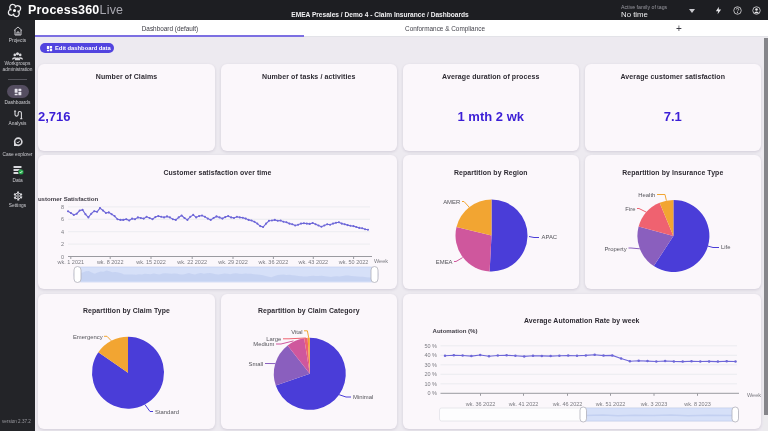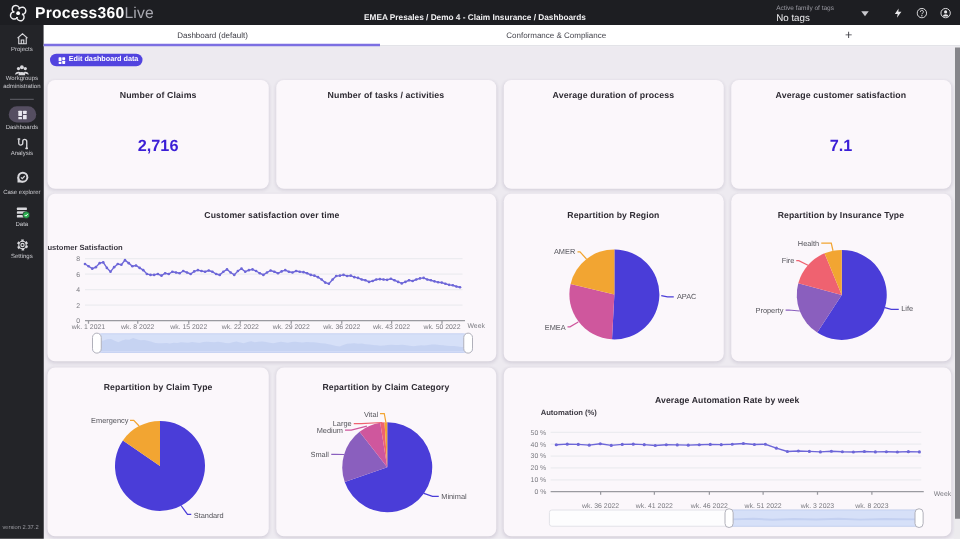--- a/index.html
+++ b/index.html
@@ -20,21 +20,21 @@
       <circle cx="16.2" cy="7.8" r="4.6"></circle>
       <circle cx="7.8" cy="16.2" r="4.6"></circle>
       <circle cx="16.2" cy="16.2" r="4.6"></circle>
     </g>
     <circle cx="12" cy="12" r="5" fill="#1d1e22"></circle>
     <circle cx="12" cy="12" r="2.4" fill="#fff"></circle>
   </svg>
 <div class="abs" style="left:28px;top:2.5px;font-size:12.5px;color:#fff;font-weight:bold;letter-spacing:0.2px">Process360<span style="font-weight:normal;color:#a8a8b0">Live</span></div>
 <div class="abs" style="left:269px;top:11px;width:222px;text-align:center;font-size:6.6px;font-weight:bold;color:#f0f0f2">EMEA Presales / Demo 4 - Claim Insurance / Dashboards</div>
 <div class="abs" style="left:621px;top:4px;font-size:5.2px;color:#9a9aa2">Active family of tags</div>
-<div class="abs" style="left:621px;top:9.5px;font-size:7.8px;color:#ececee">No tags</div>
+<div class="abs" style="left:621px;top:9.5px;font-size:7.8px;color:#ececee">No time</div>
 <div class="abs" style="left:689px;top:9px;width:0;height:0;border-left:3.2px solid transparent;border-right:3.2px solid transparent;border-top:4px solid #c9c9ce"></div>
 <svg width="9" height="11" viewBox="0 0 24 24" style="position:absolute;left:714px;top:5px">
     <path d="M13 2 L5 14 H11 L9.5 22 L19 9 H12.5 Z" fill="#e8e8ea"></path>
   </svg>
 <svg width="9" height="9" viewBox="0 0 24 24" style="position:absolute;left:733px;top:6px">
     <circle cx="12" cy="12" r="10" fill="none" stroke="#e8e8ea" stroke-width="2"></circle>
     <path d="M8.8 9.2a3.2 3.2 0 1 1 4.6 2.9c-1 .5-1.4 1.1-1.4 2.3" fill="none" stroke="#e8e8ea" stroke-width="2"></path>
     <circle cx="12" cy="17.6" r="1.4" fill="#e8e8ea"></circle>
   </svg>
 <svg width="9" height="9" viewBox="0 0 24 24" style="position:absolute;left:752px;top:6px">
@@ -107,27 +107,28 @@
       <rect x="3" y="3" width="8" height="11" rx="1.5" fill="#fff"></rect>
       <rect x="13" y="3" width="8" height="7" rx="1.5" fill="#fff"></rect>
       <rect x="13" y="12" width="8" height="9" rx="1.5" fill="#fff"></rect>
       <rect x="3" y="16" width="8" height="5" rx="1.5" fill="#fff"></rect>
     </svg>
 <div class="abs" style="left:15px;top:2.2px;font-size:5.8px;font-weight:bold;color:#fff;white-space:nowrap">Edit dashboard data</div>
 </div>
 
 <div class="card" style="left:38px;top:64px;width:177px;height:87px">
   <div class="ctitle" style="top:9px;font-size:7px">Number of Claims</div>
-  <div class="abs" style="top:45px;width:100%;text-align:center;font-size:13px;font-weight:bold;color:#3b1ed6">2,716</div>
+  <div class="abs" style="top:45px;width:100%;font-size:13px;font-weight:bold;color:#3b1ed6">2,716</div>
 </div>
 <div class="card" style="left:220.5px;top:64px;width:176.5px;height:87px">
   <div class="ctitle" style="top:9px;font-size:7px">Number of tasks / activities</div>
 </div>
 <div class="card" style="left:402.5px;top:64px;width:176.5px;height:87px">
   <div class="ctitle" style="top:9px;font-size:7px">Average duration of process</div>
+  <div class="abs" style="top:45px;width:100%;text-align:center;font-size:13px;font-weight:bold;color:#3b1ed6">1 mth 2 wk</div>
 </div>
 <div class="card" style="left:584.5px;top:64px;width:176.5px;height:87px">
   <div class="ctitle" style="top:9px;font-size:7px">Average customer satisfaction</div>
   <div class="abs" style="top:45px;width:100%;text-align:center;font-size:13px;font-weight:bold;color:#3b1ed6">7.1</div>
 </div>
 
 <div class="card" style="left:38px;top:155px;width:359px;height:134px;overflow:hidden">
   <div class="ctitle" style="top:14px">Customer satisfaction over time</div>
   <div class="abs" style="left:-4.5px;top:40px;font-size:6.1px;font-weight:bold;color:#3e3b44">Customer Satisfaction</div>
   <svg width="359" height="134" style="position:absolute;left:0;top:0">

